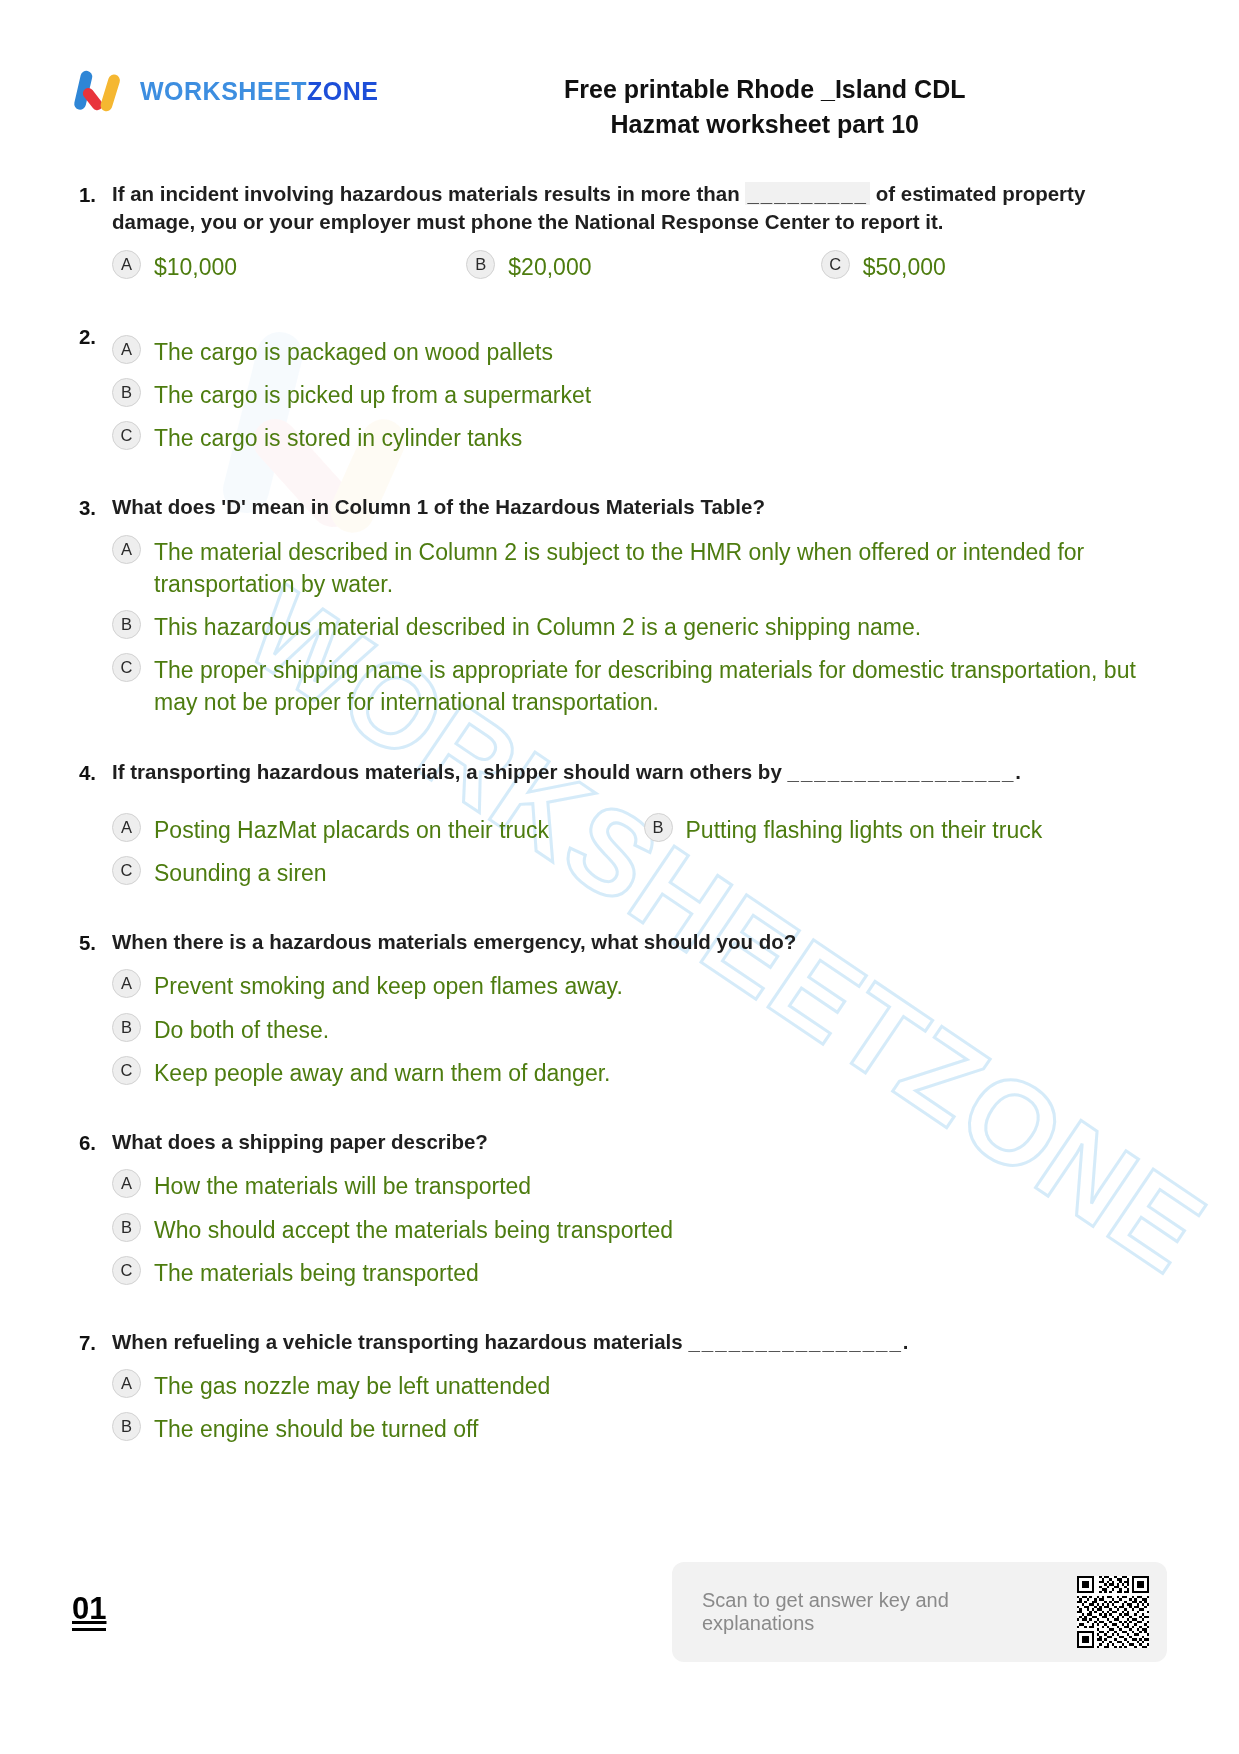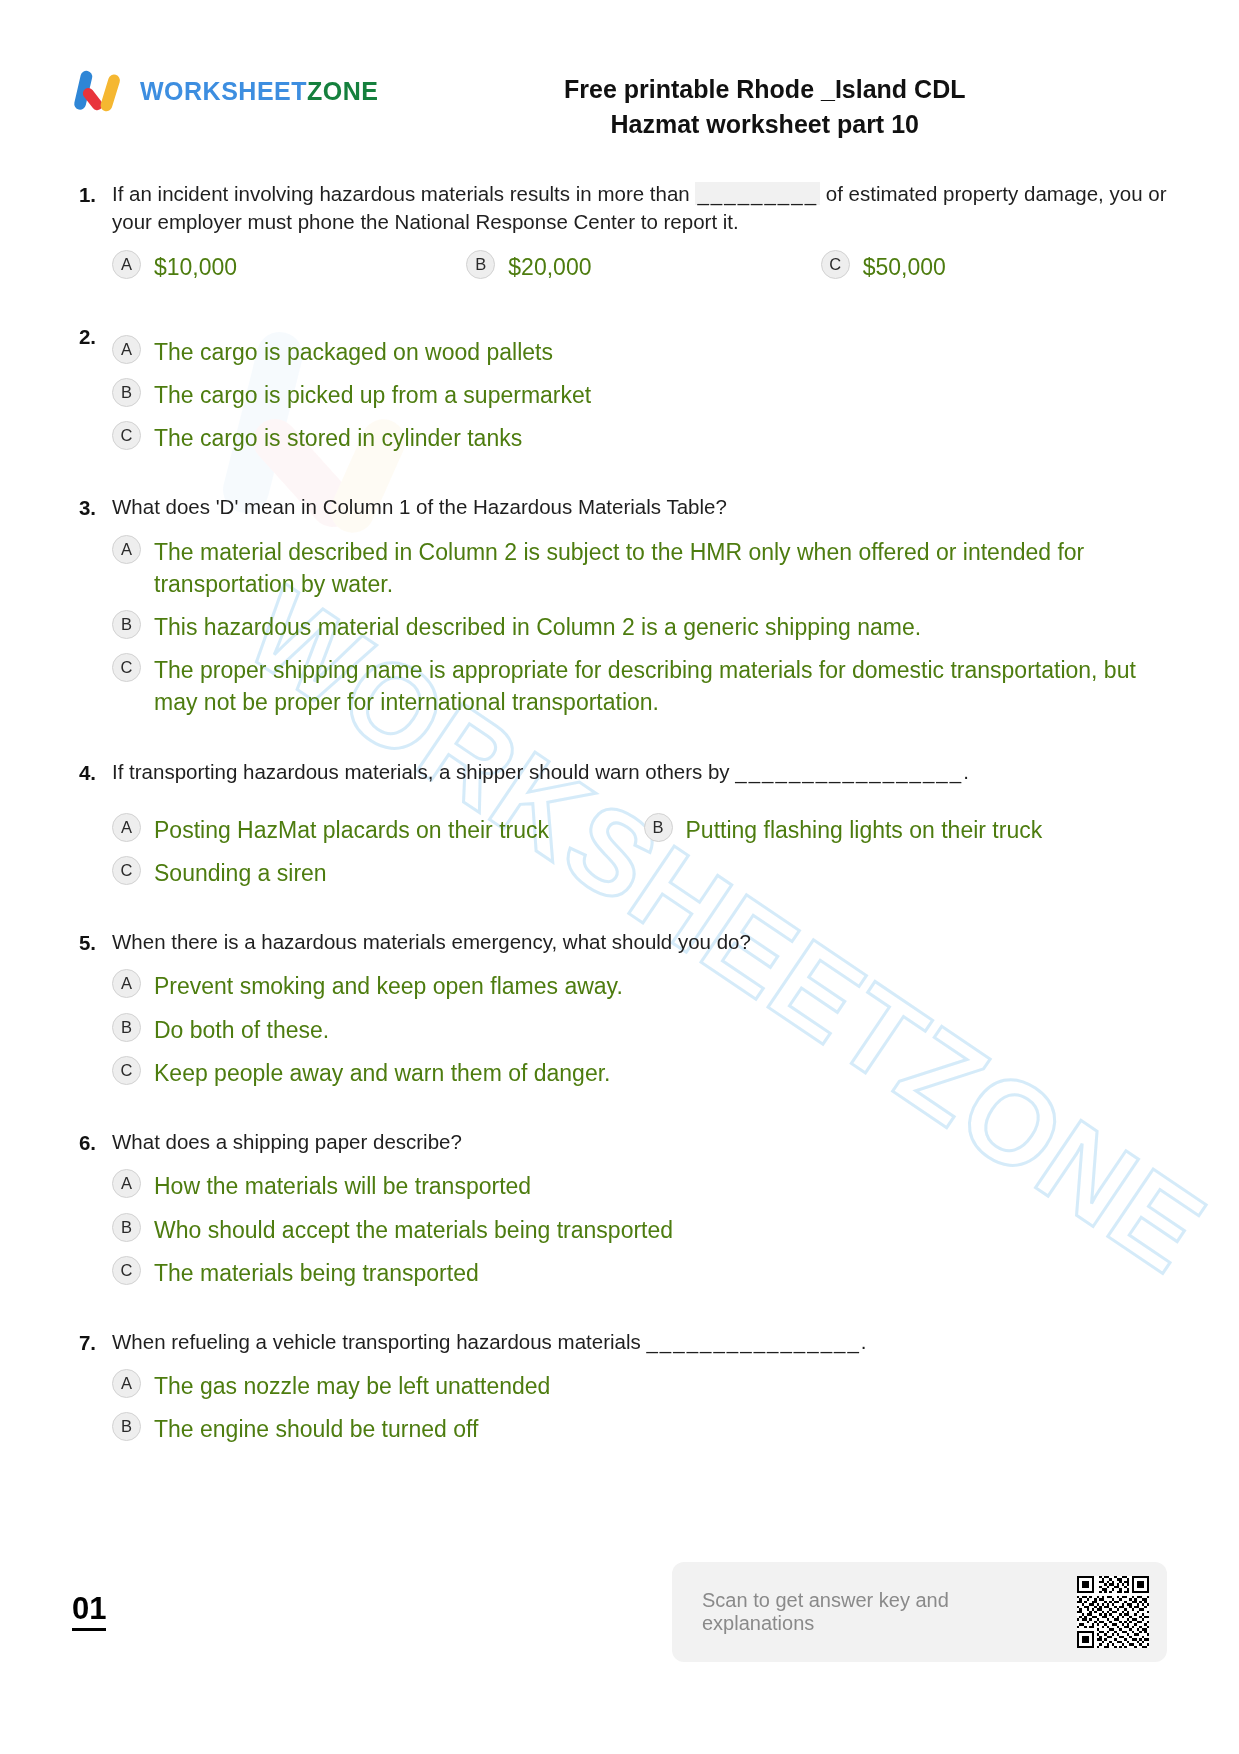--- a/index.html
+++ b/index.html
@@ -69,21 +69,21 @@
     flex: 0 0 auto;
     padding-top: 10px;
   }
   .brand-logo { width: 54px; height: 46px; display: block; }
   .brand-text {
     font-size: 25px;
     font-weight: 700;
     letter-spacing: 0.5px;
   }
   .brand-text .b1 { color: #3d8ee0; }
-  .brand-text .b2 { color: #15803d; margin-top: 47px; }
+  .brand-text .b2 { color: #1d4ed8; margin-top: 47px; }
 
   .title-wrap {
     flex: 1;
     text-align: center;
     padding-right: 40px;
     padding-top: 14px;
   }
   .title-line {
     font-size: 25px;
     font-weight: 700;
@@ -108,20 +108,21 @@
     padding-right: 16px;
     padding-top: 1px;
     line-height: 1.38;
   }
   .q-body { flex: 1; min-width: 0; }
 
   .q-text {
     font-size: 20.5px;
     line-height: 1.38;
     color: #1f1f1f;
+    font-weight: bold;
   }
 
   .blank {
     background: #f1f1f1;
     letter-spacing: 2px;
     padding: 0 2px;
   }
   .blank-plain { letter-spacing: 2px; }
 
   
@@ -175,20 +176,21 @@
     align-items: center;
     z-index: 3;
   }
   .page-num {
     font-size: 31px;
     font-weight: 700;
     color: #000000;
     border-bottom: 3px solid #000000;
     line-height: 1.05;
     padding-bottom: 2px;
+    text-decoration: underline;
   }
   .cta {
     margin-left: auto;
     background: #f2f2f2;
     border-radius: 12px;
     display: flex;
     align-items: center;
     gap: 18px;
     padding: 14px 18px 14px 30px;
     width: 495px;

